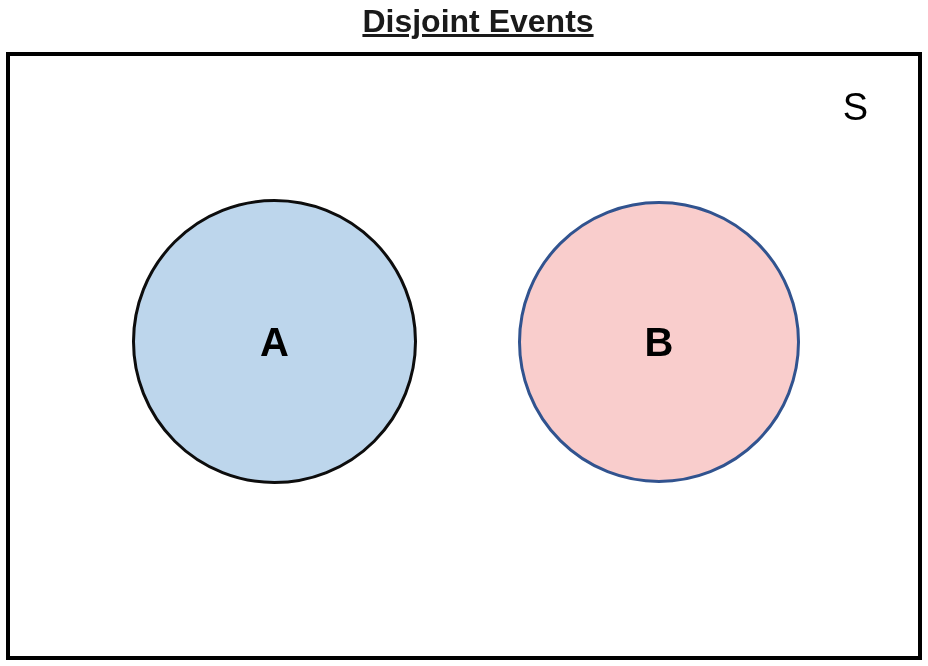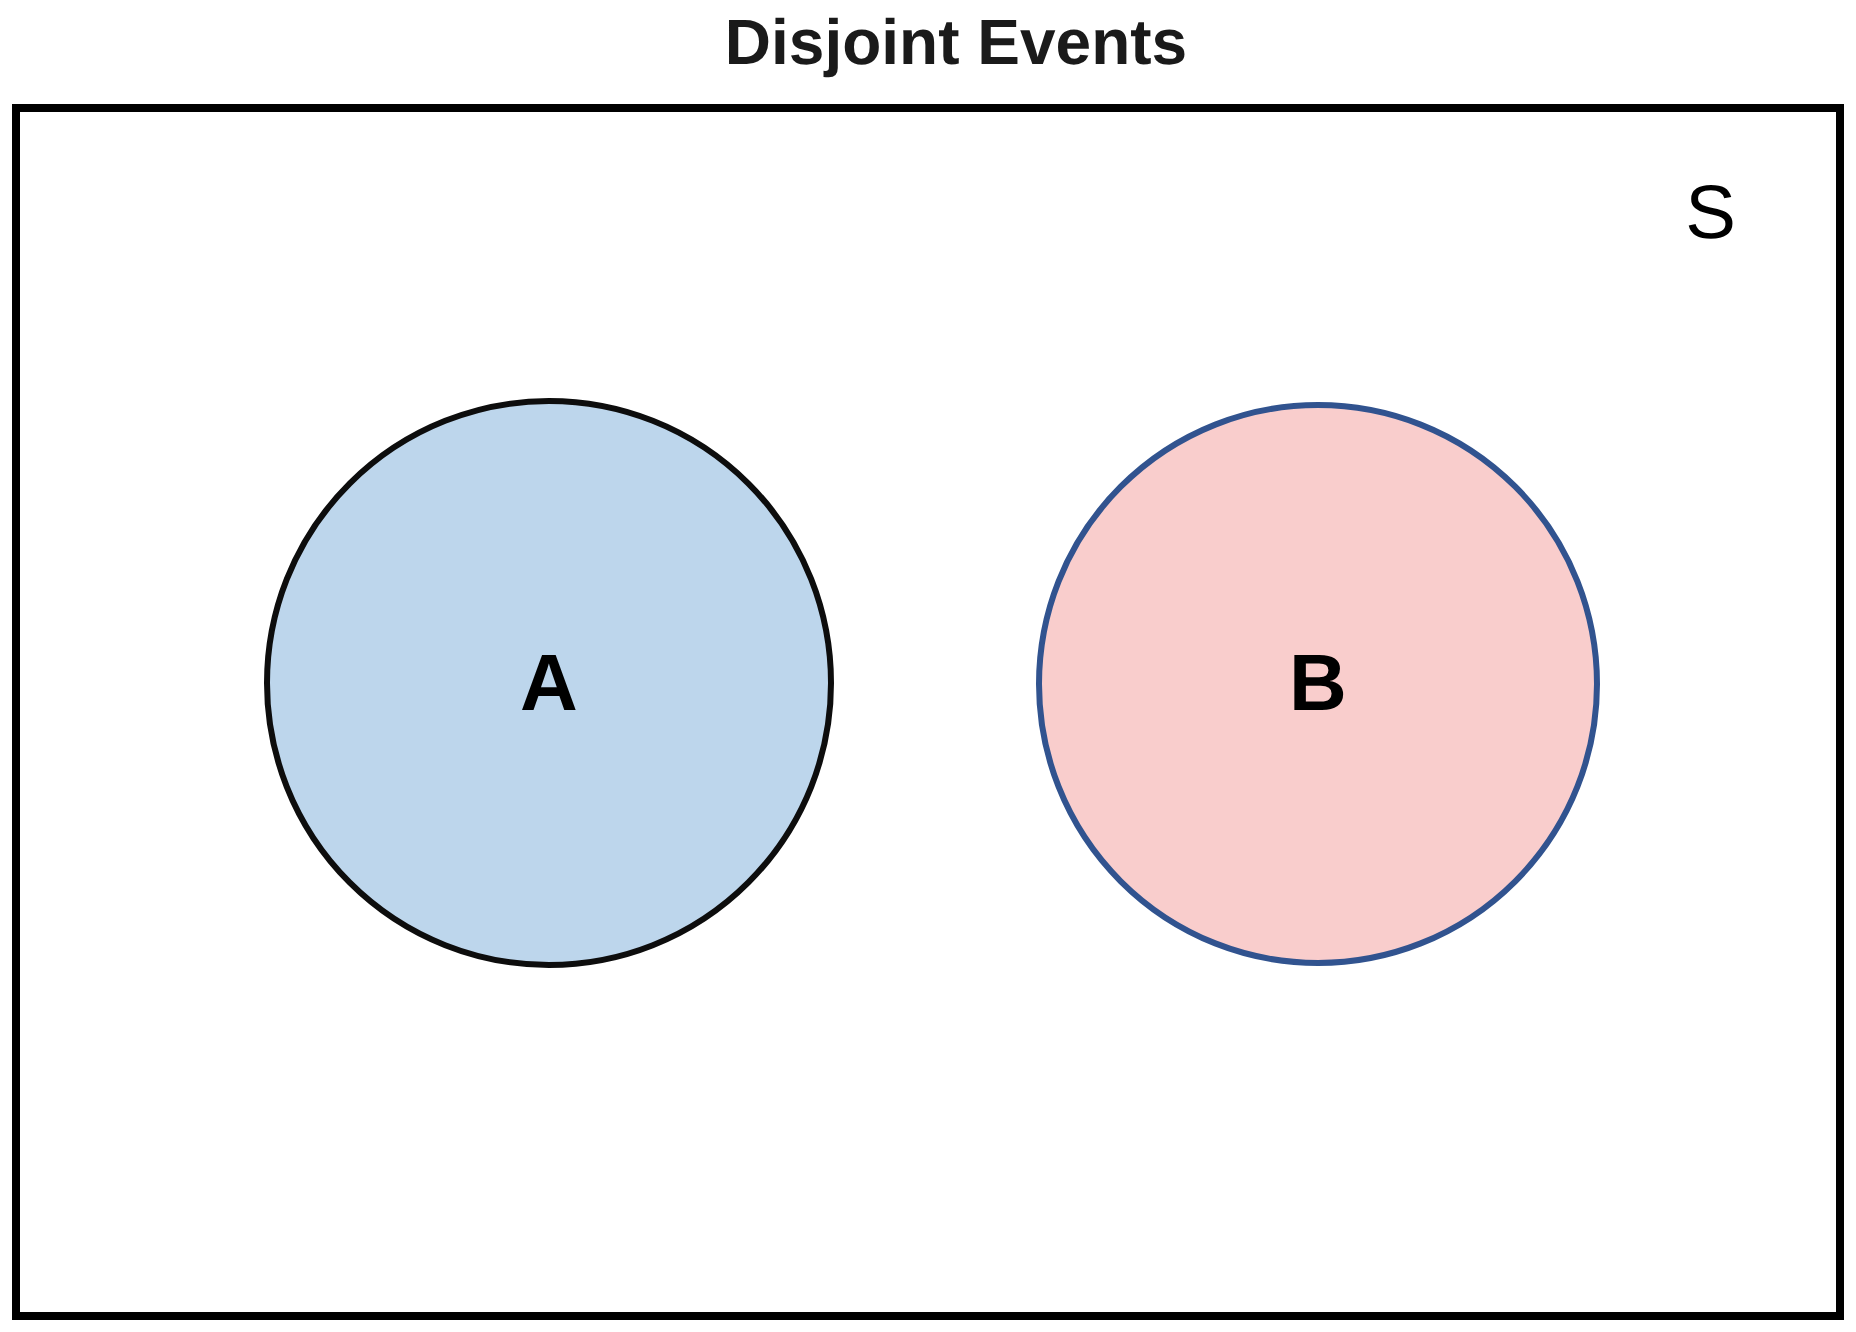--- a/index.html
+++ b/index.html
@@ -18,20 +18,21 @@
   .diagram-title {
     position: absolute;
     top: 3px;
     left: 28px;           
     width: 900px;
     text-align: center;
     font-size: 32px;
     font-weight: 700;
     color: #1a1a1a;
     letter-spacing: 0px;
+    text-decoration: underline;
   }
   .sample-space {
     position: absolute;
     left: 6px;
     top: 52px;
     width: 916px;
     height: 608px;
     box-sizing: border-box;
     border: 4px solid #000000;
     background: #ffffff;

